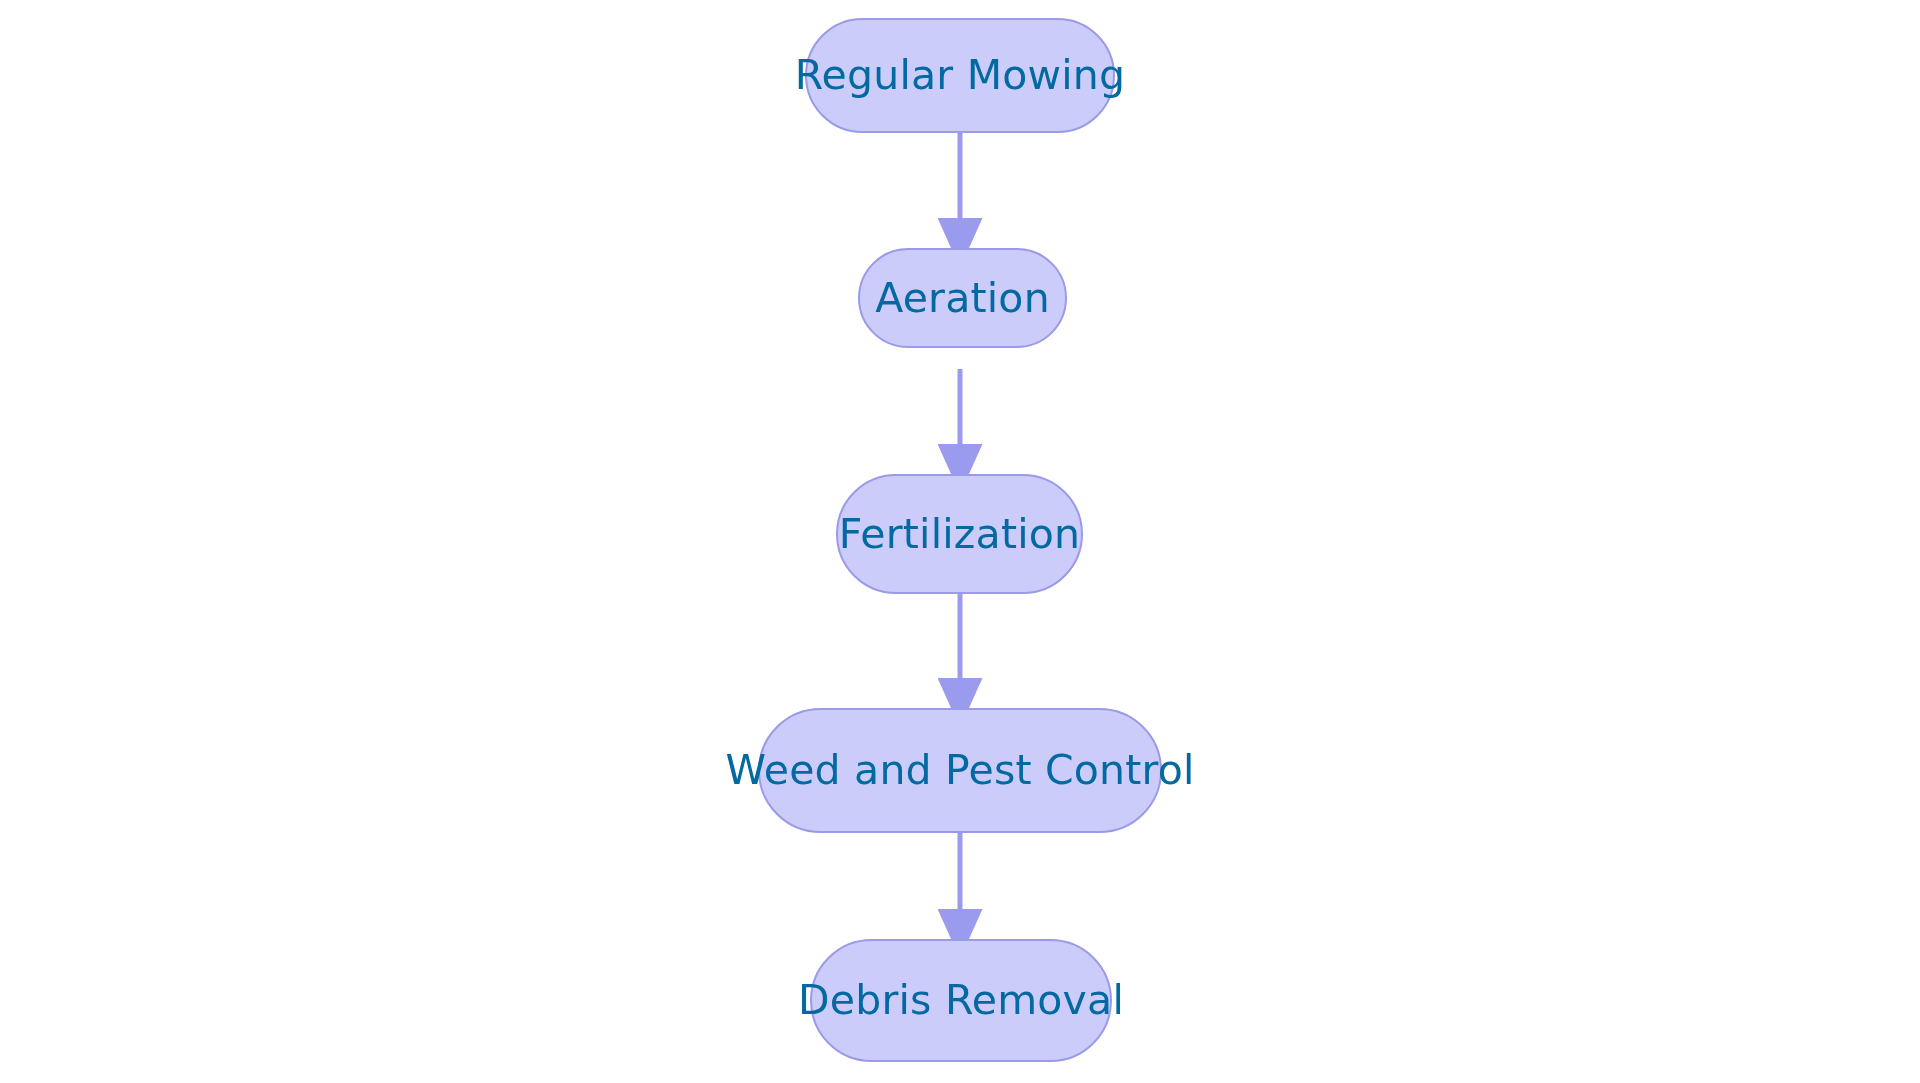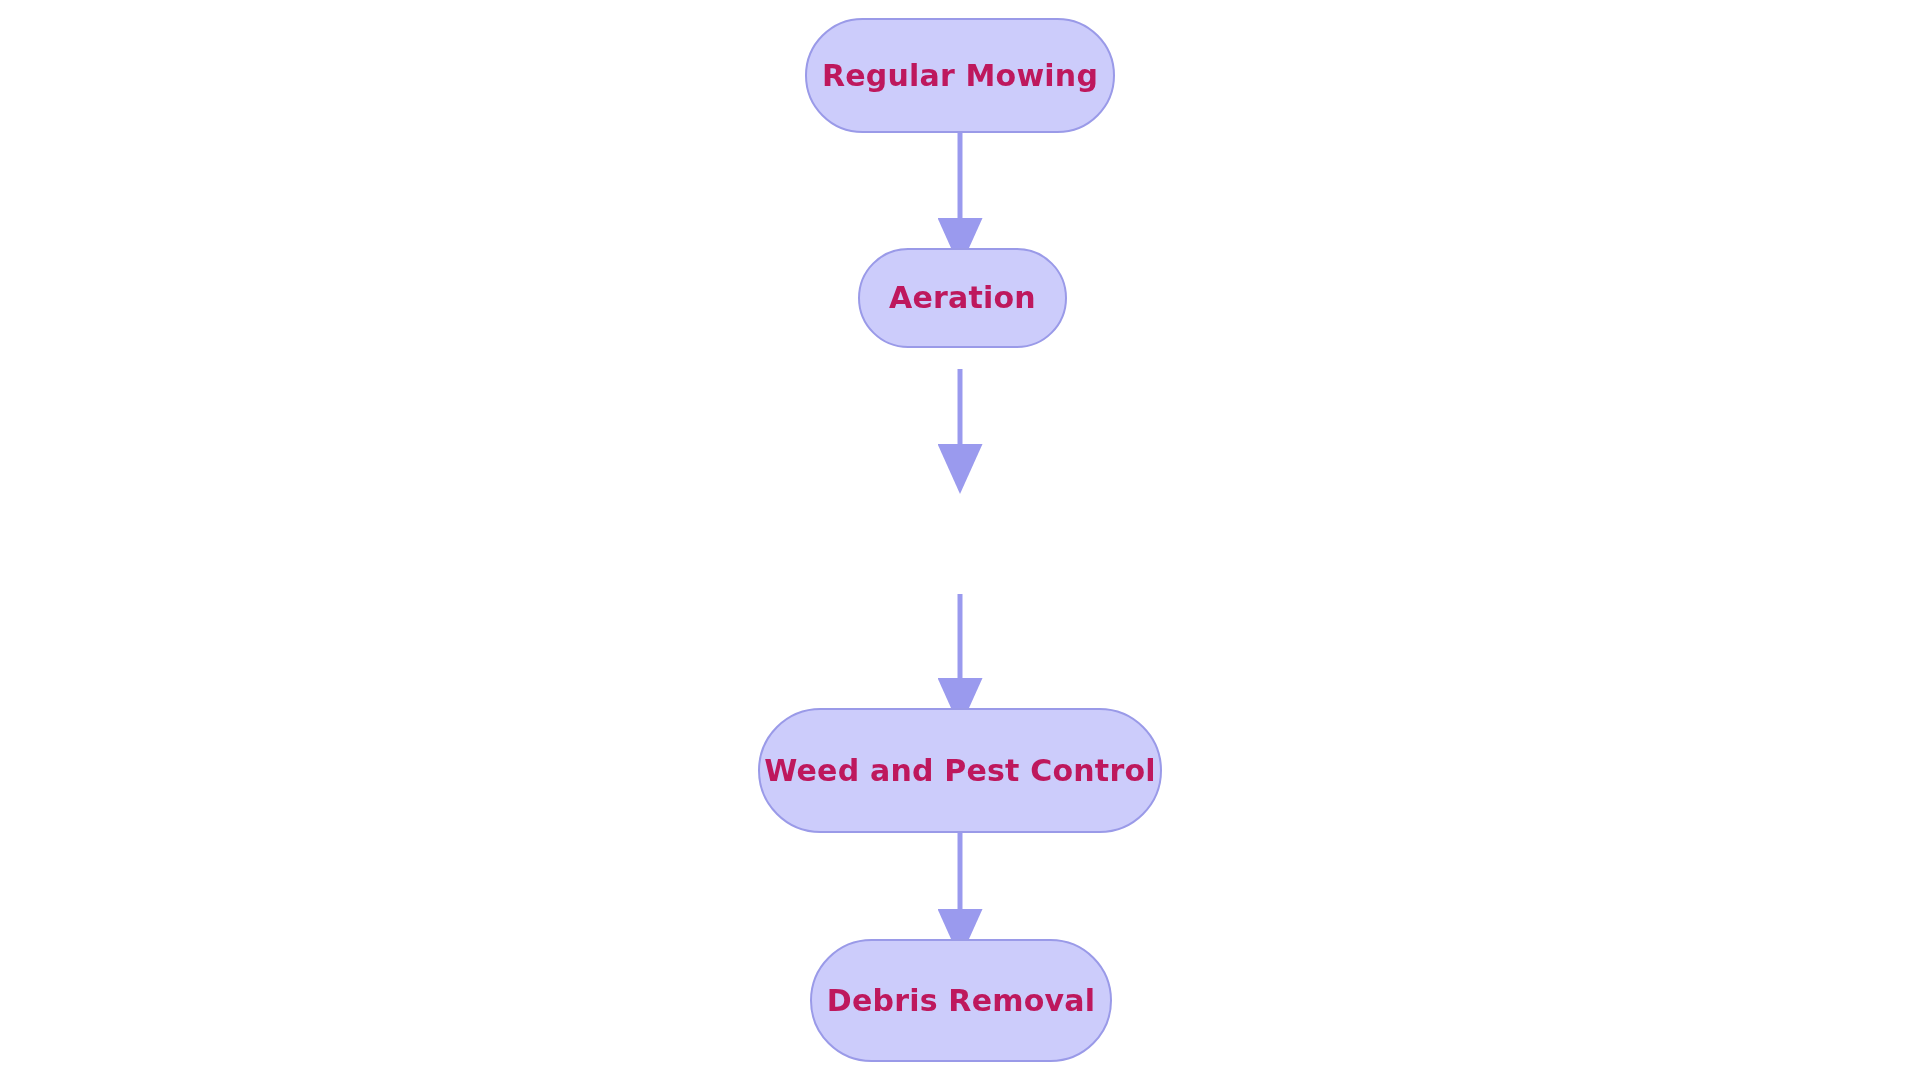--- a/index.html
+++ b/index.html
@@ -45,24 +45,24 @@
     align-items: center;
     justify-content: center;
     background: #ccccfb;
     border: 2px solid #9a9ae8;
     border-radius: 999px;
     text-align: center;
     white-space: nowrap;
   }
 
   .flow-node .node-label {
-    color: #be185d;
+    color: #0369a1;
     font-family: "DejaVu Sans", sans-serif;
-    font-size: 30px;
-    font-weight: 700;
+    font-size: 41px;
+    font-weight: 400;
     letter-spacing: 0.2px;
     line-height: 1;
     user-select: none;
   }
 
   
   #node-0 { left: 805px;  top: 18px;  width: 310px; height: 115px; }
   #node-1 { left: 858px;  top: 248px; width: 209px; height: 100px; }
   #node-2 { left: 836px;  top: 474px; width: 247px; height: 120px; }
   #node-3 { left: 758px;  top: 708px; width: 404px; height: 125px; }
@@ -97,20 +97,23 @@
   <div class="node-layer">
 
     <div class="flow-node" id="node-0">
       <span class="node-label">Regular Mowing</span>
     </div>
 
     <div class="flow-node" id="node-1">
       <span class="node-label">Aeration</span>
     </div>
 
+    <div class="flow-node" id="node-2">
+      <span class="node-label">Fertilization</span>
+    </div>
 
     <div class="flow-node" id="node-3">
       <span class="node-label">Weed and Pest Control</span>
     </div>
 
     <div class="flow-node" id="node-4">
       <span class="node-label">Debris Removal</span>
     </div>
 
   </div>

